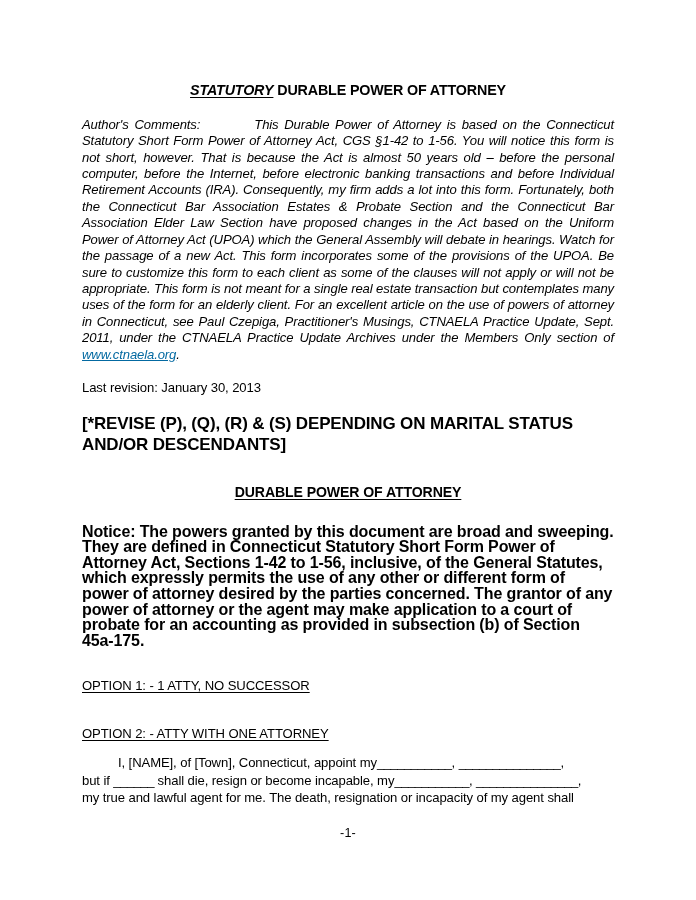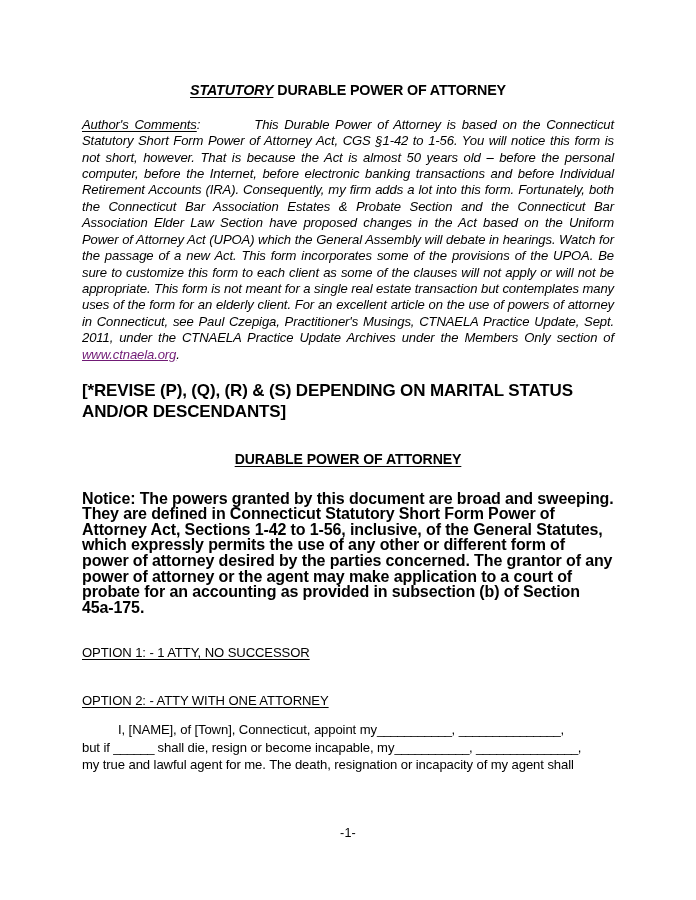--- a/index.html
+++ b/index.html
@@ -60,29 +60,28 @@
   .author-comments {
     font-style: italic;
     font-size: 13.1px;
     line-height: 16.4px;
     margin: 0;
     padding-top: 17px;
     text-align: justify;
     letter-spacing: -0.12px;
   }
   .author-comments .lead-label {
-    text-decoration: underline;
     text-underline-offset: 2px;
   }
   .author-comments .gap {
     display: inline-block;
     width: 54px;
   }
   .weblink {
-    color: #701a75;
+    color: #0369a1;
     text-decoration: underline;
     text-underline-offset: 1px;
     font-style: italic;
   }
 
   
   .last-revision {
     font-size: 13.1px;
     line-height: 1.3;
     margin: 0;
@@ -171,20 +170,21 @@
   <div class="content">
 
     <h1 class="doc-title">
       <span class="statutory">STATUTORY</span>
       <span>DURABLE POWER OF ATTORNEY</span>
     </h1>
 
 
     <p class="author-comments"><span class="lead-label">Author's Comments</span><span>:</span><span class="gap"></span><span>This Durable Power of Attorney is based on the Connecticut Statutory Short Form Power of Attorney Act, CGS §1-42 to 1-56.  You will notice this form is not short, however.  That is because the Act is almost 50 years old – before the personal computer, before the Internet, before electronic banking transactions and before Individual Retirement Accounts (IRA). Consequently, my firm adds a lot into this form.  Fortunately, both the Connecticut Bar Association Estates &amp; Probate Section and the Connecticut Bar Association Elder Law Section have proposed changes in the Act based on the Uniform Power of Attorney Act (UPOA) which the General Assembly will debate in hearings. Watch for the passage of a new Act. This form incorporates some of the provisions of the UPOA. Be sure to customize this form to each client as some of the clauses will not apply or will not be appropriate.  This form is not meant for a single real estate transaction but contemplates many uses of the form for an elderly client.  For an excellent article on the use of powers of attorney in Connecticut, see Paul Czepiga, Practitioner's Musings, CTNAELA Practice Update, Sept. 2011, under the CTNAELA Practice Update Archives under the Members Only section of </span><a class="weblink" href="#">www.ctnaela.org</a><span>.</span></p>
 
+    <p class="last-revision">Last revision:  January 30, 2013</p>
 
     <p class="revise-notice"> [*REVISE (P), (Q), (R) &amp; (S) DEPENDING ON MARITAL STATUS AND/OR DESCENDANTS]</p>
 
     <h2 class="section-heading"><span>DURABLE POWER OF ATTORNEY</span></h2>
 
     <p class="notice">Notice:  The powers granted by this document are broad and sweeping.  They are defined in Connecticut Statutory Short Form Power of Attorney Act, Sections 1-42 to 1-56, inclusive, of the General Statutes, which expressly permits the use of any other or different form of power of attorney desired by the parties concerned.  The grantor of any power of attorney or the agent may make application to a court of probate for an accounting as provided in subsection (b) of Section 45a-175.</p>
 
     <p class="option-heading option-1-heading"><span>OPTION 1: - 1 ATTY, NO SUCCESSOR</span></p>
 
 

